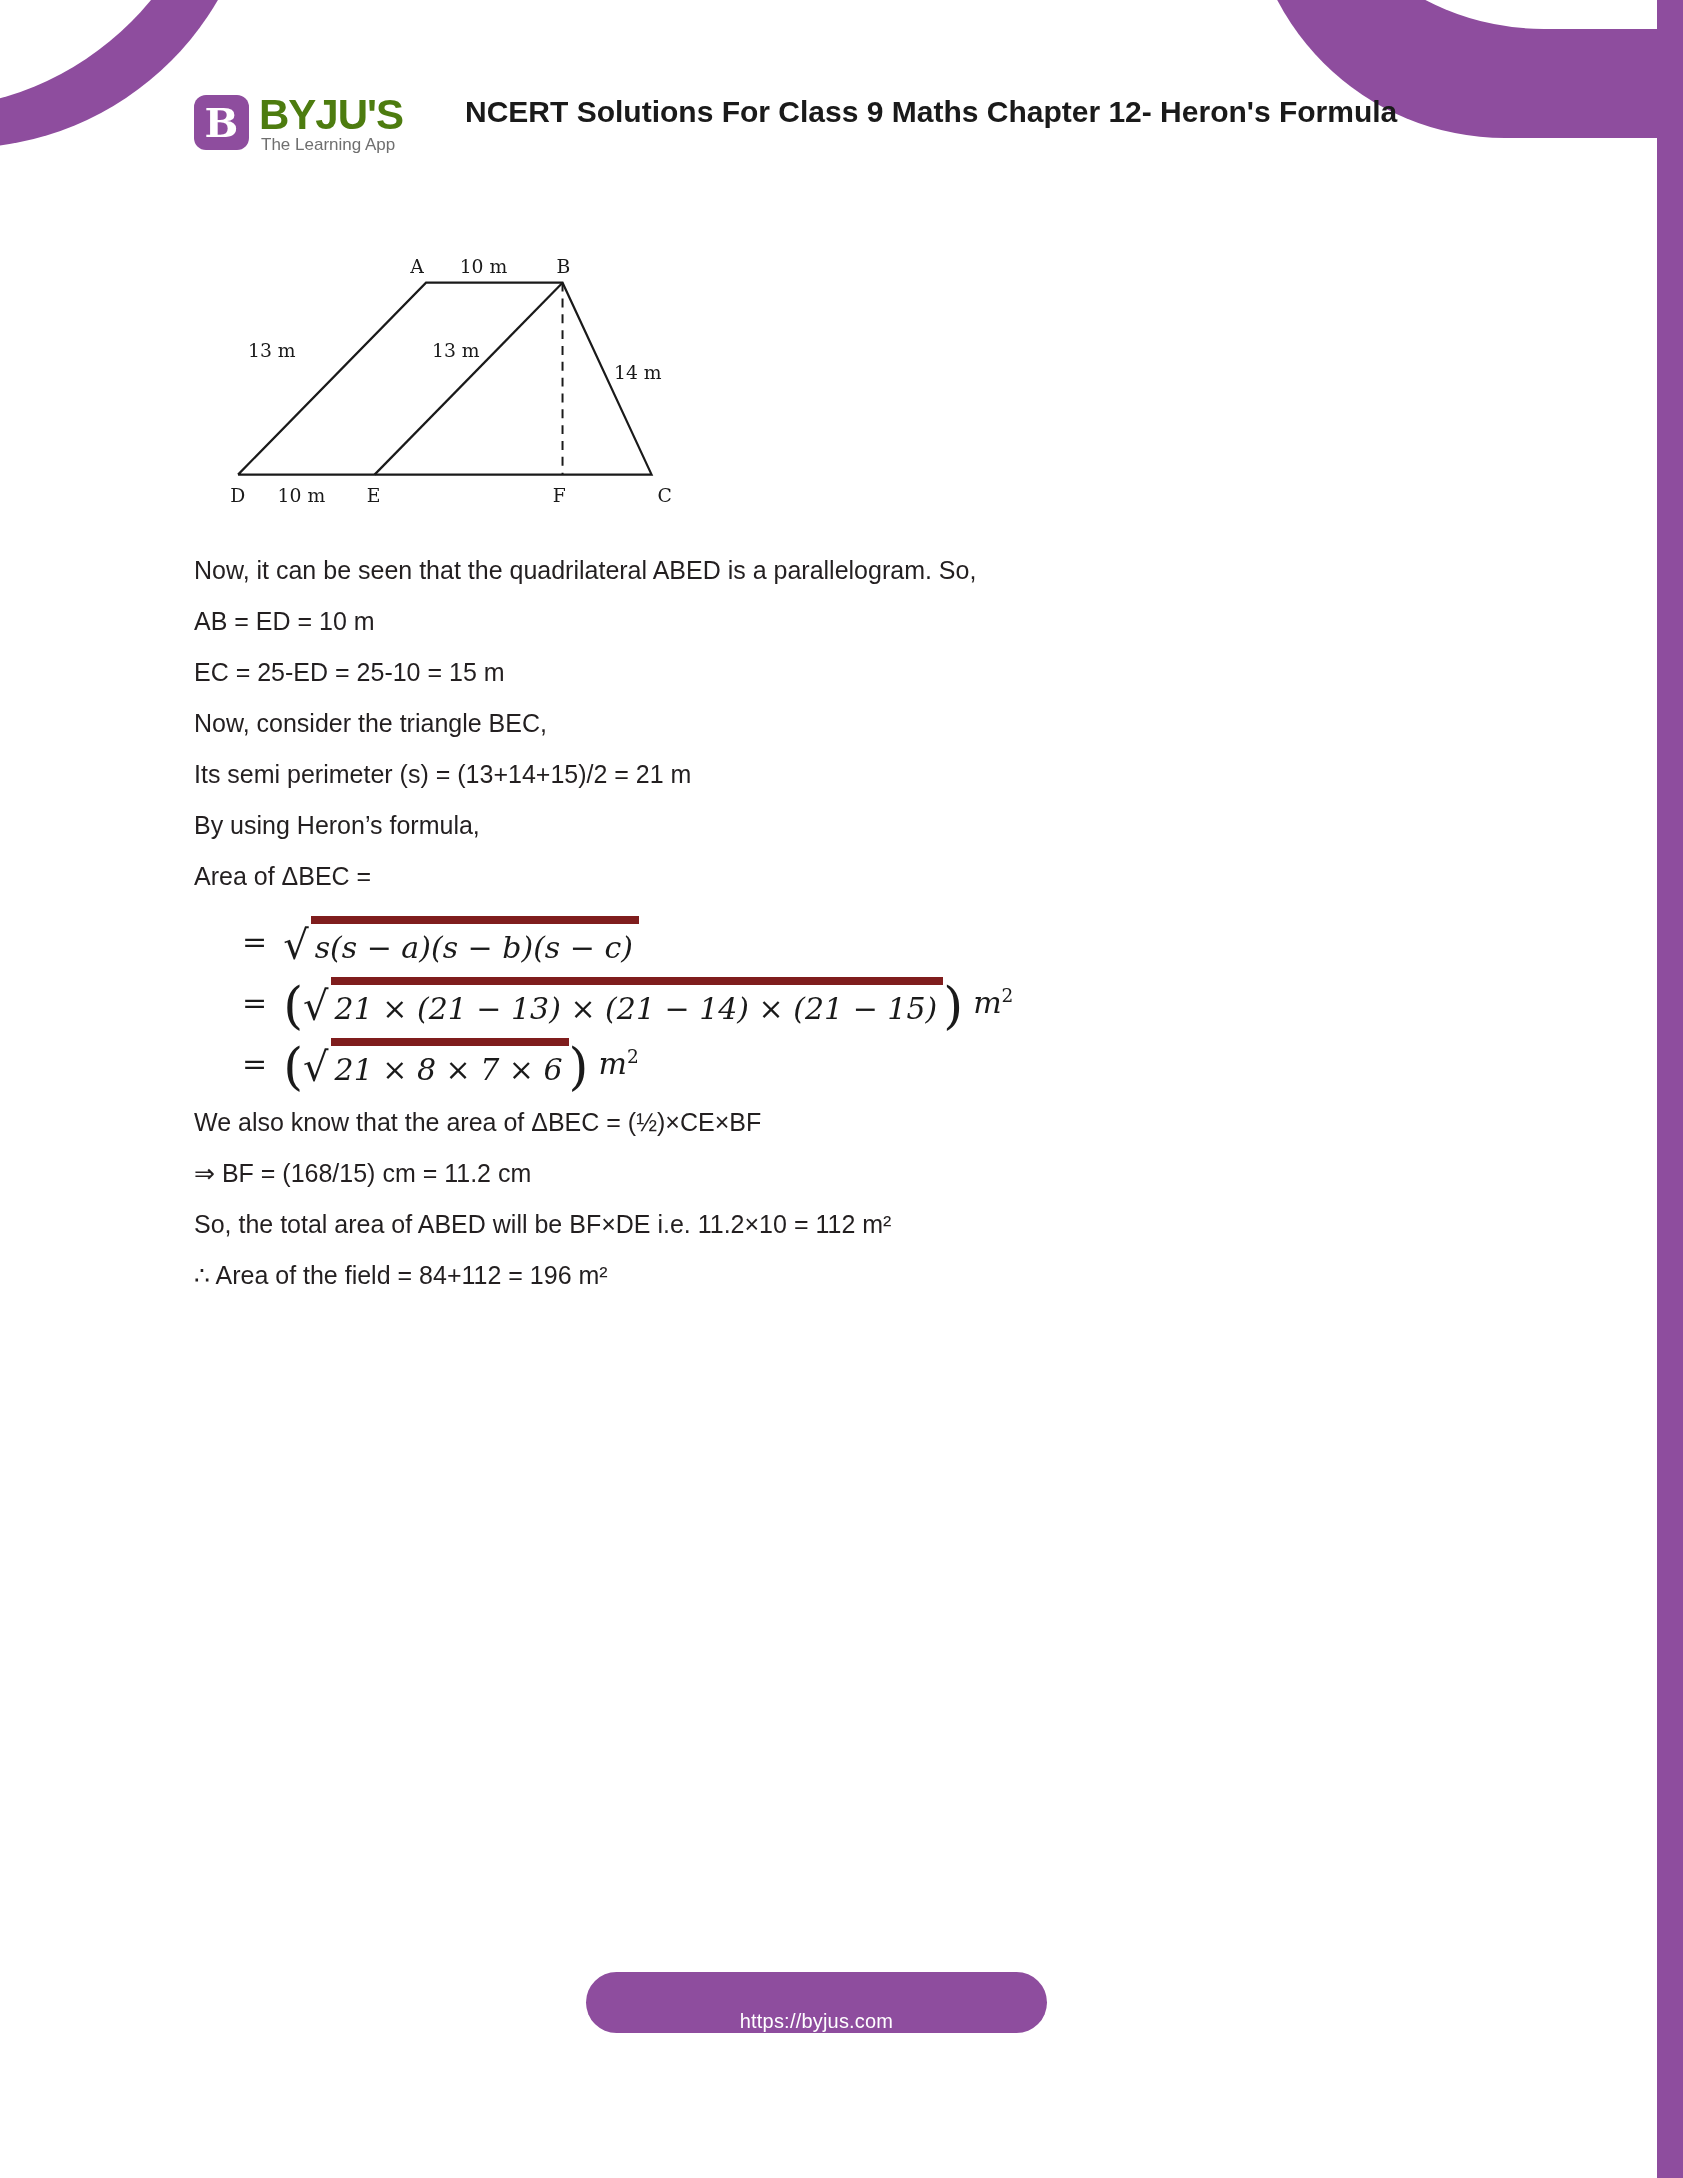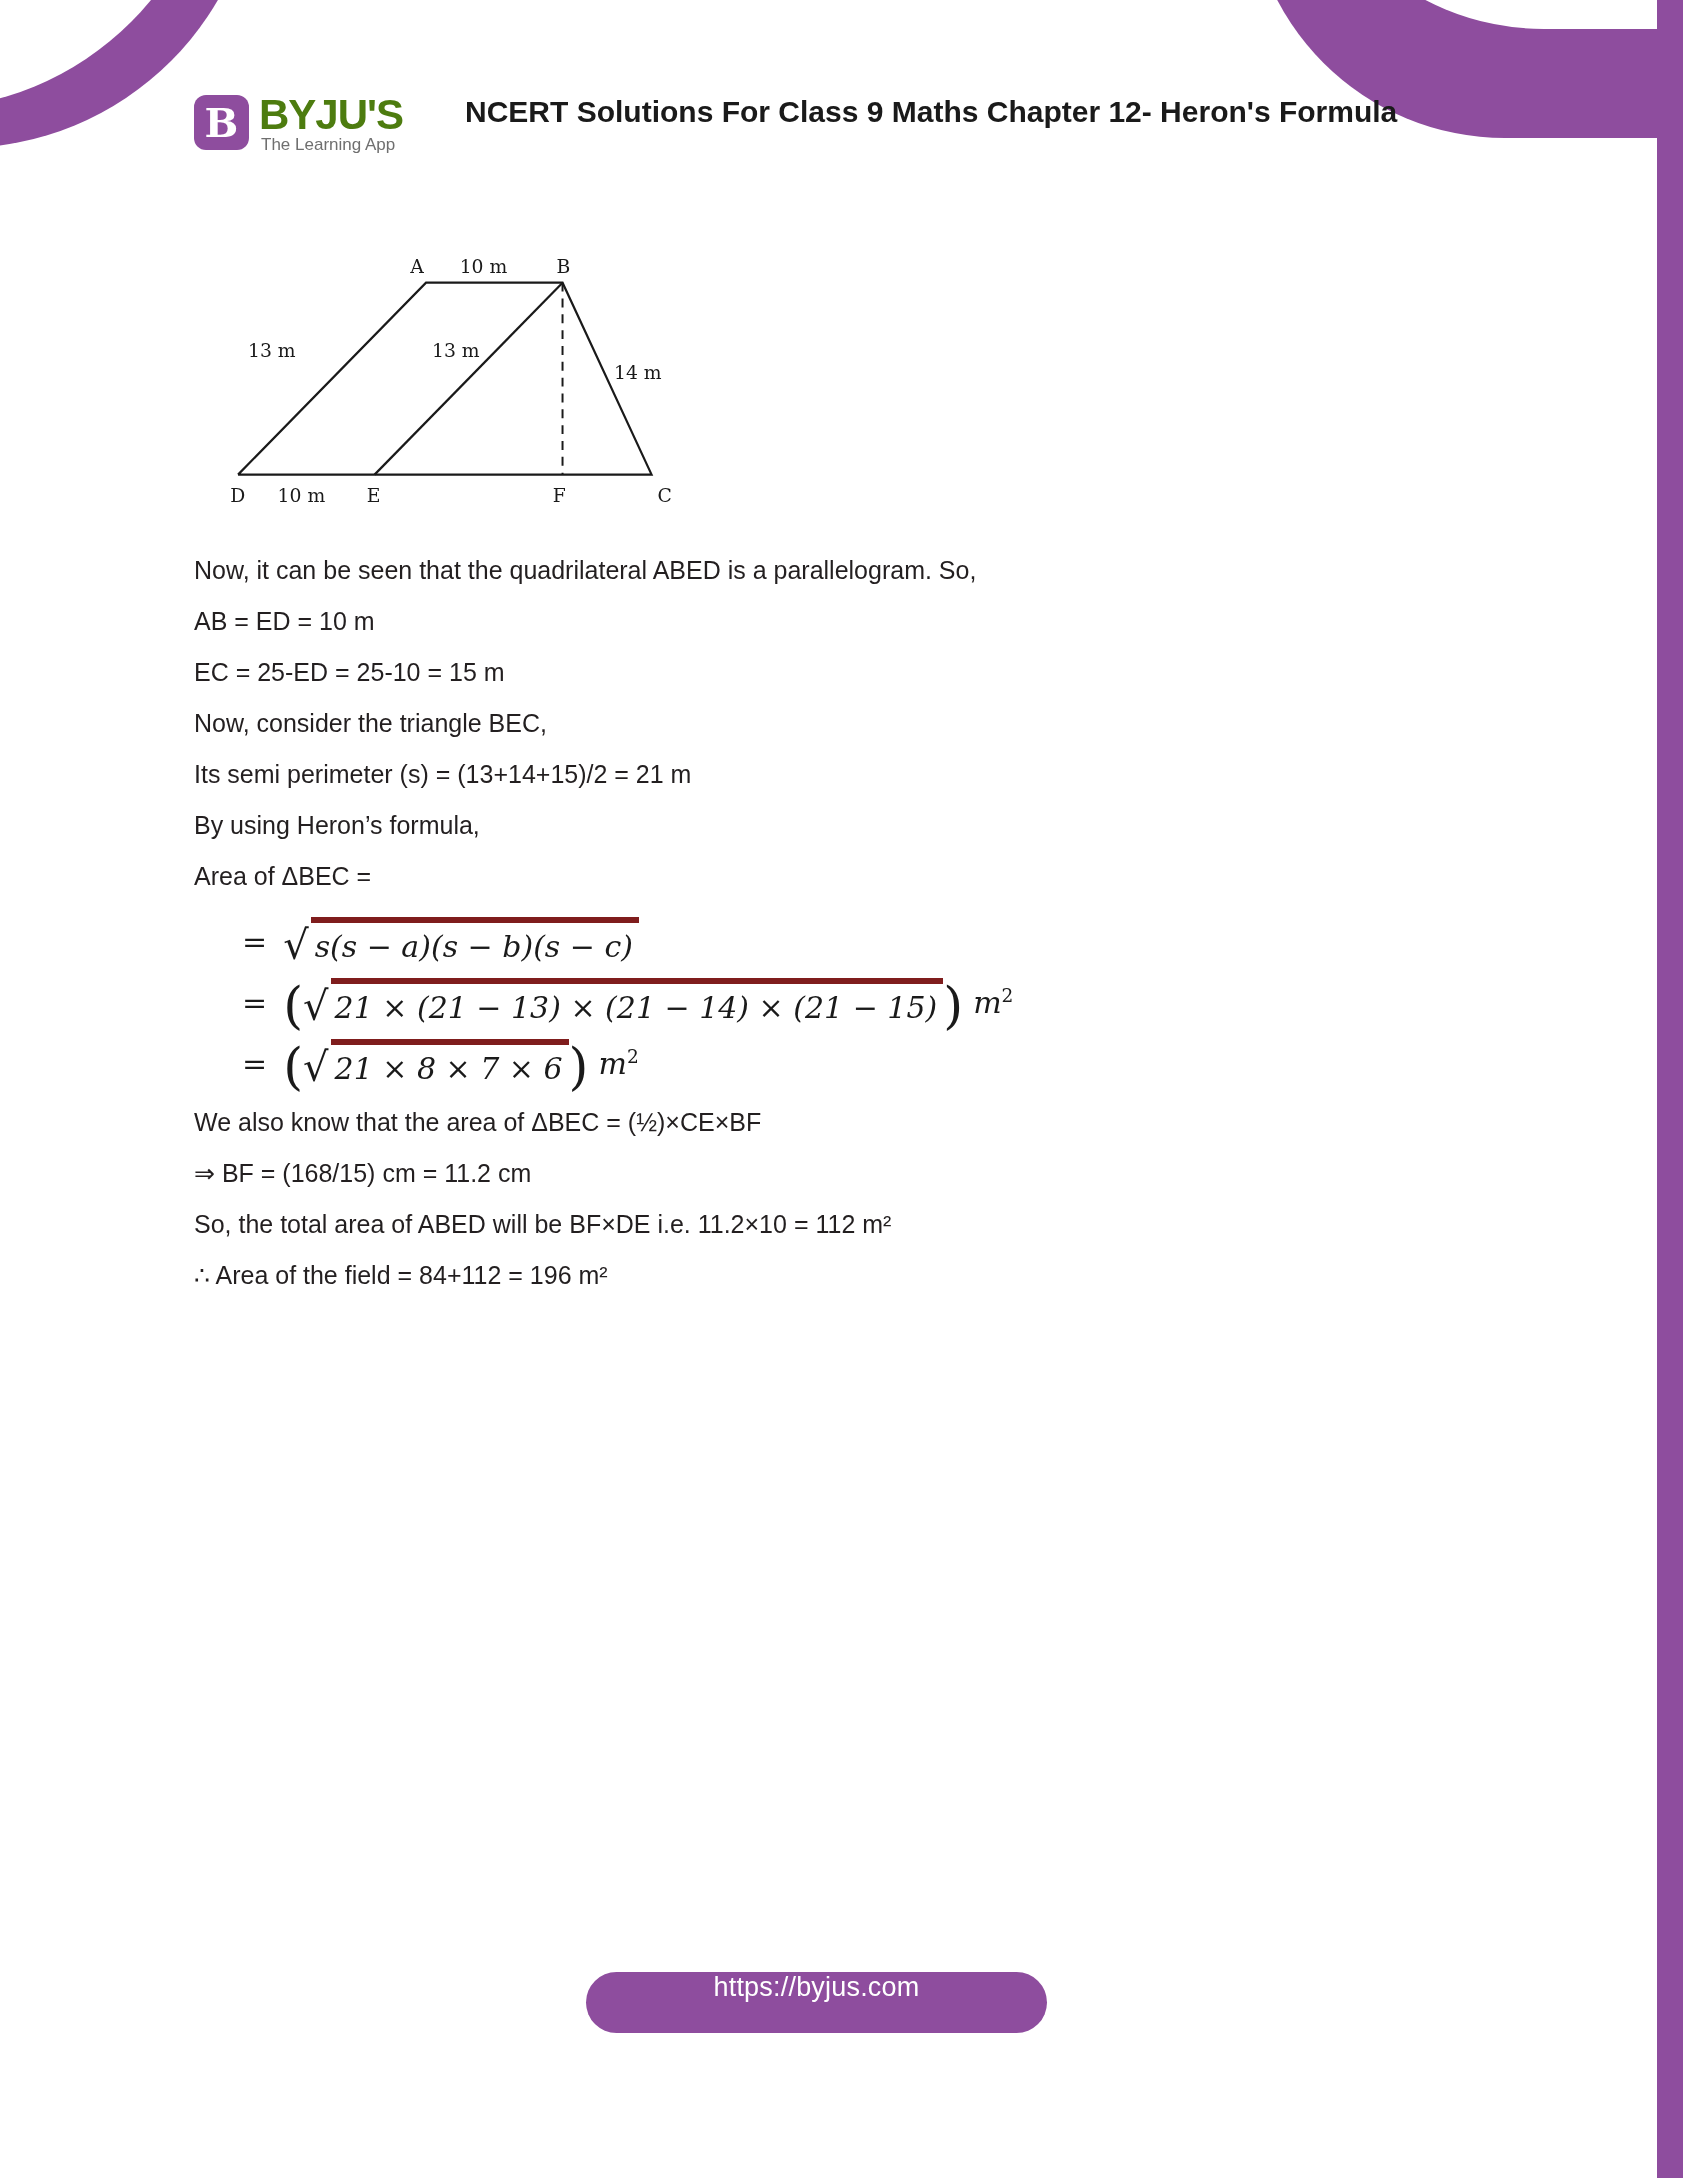--- a/index.html
+++ b/index.html
@@ -148,21 +148,21 @@
     color: #1a1a1a;
   }
   .math-row {
     display: flex;
     align-items: center;
     height: 61px;
     white-space: nowrap;
   }
   .math-row .eq { margin-right: 16px; font-style: normal; }
   .radical {
-    border-top: 6px solid #7f1d1d;
+    border-top: 8px solid #7f1d1d;
     padding: 4px 6px 0 4px;
     font-style: italic;
     margin-left: 2px;
   }
   .sqrt-sym {
     font-size: 40px;
     line-height: 0.9;
     position: relative;
     top: 3px;
   }
@@ -179,23 +179,23 @@
   
   .footer-btn {
     position: absolute;
     left: 586px;
     top: 1972px;
     width: 461px;
     height: 61px;
     border-radius: 31px;
     background: #8e4d9e;
     color: #ffffff;
-    font-size: 27px;
-    display: flex;
-    align-items: flex-start;
+    font-size: 20px;
+    display: flex;
+    align-items: flex-end;
     justify-content: center;
     letter-spacing: 0.2px;
   }
 </style>
 </head>
 <body>
 
 <div class="corner-tl"></div>
 <div class="corner-tl2"></div>
 <div class="corner-tr"></div>

